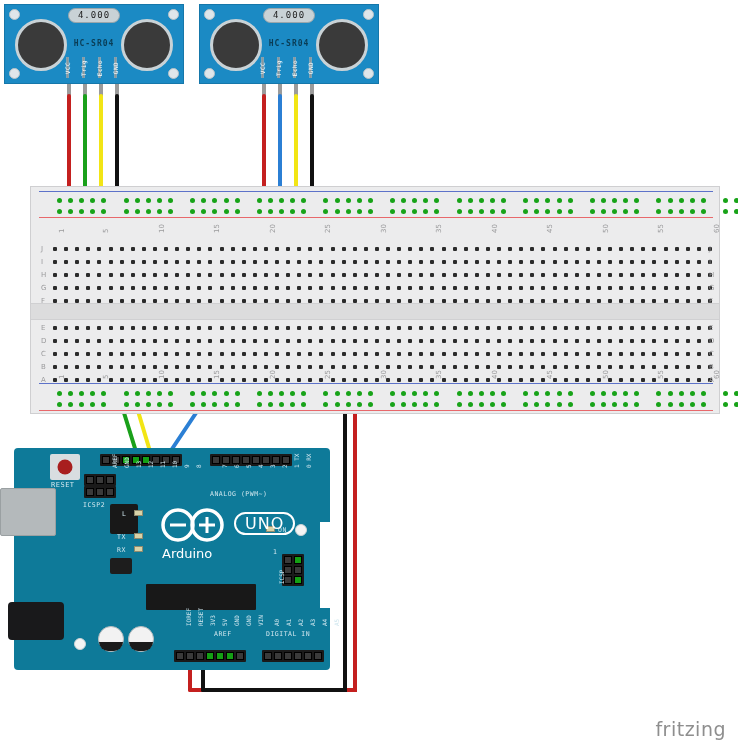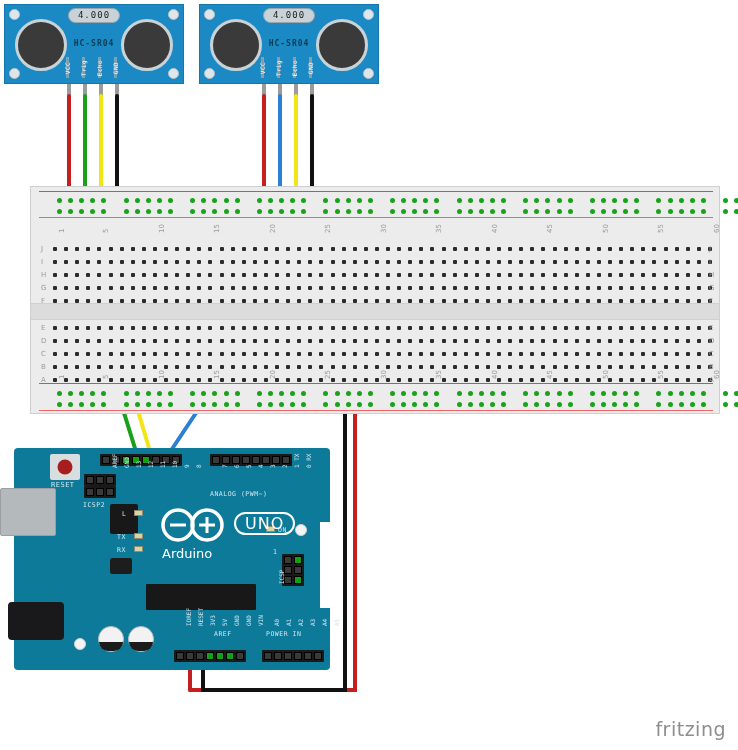--- a/index.html
+++ b/index.html
@@ -1274,17 +1274,17 @@
         <span class="sock"></span>
       </div>
     <div id="ana-labels">
         <div class="hdr-label" style="left: 259px; top: 178px;">A0</div>
         <div class="hdr-label" style="left: 271px; top: 178px;">A1</div>
         <div class="hdr-label" style="left: 283px; top: 178px;">A2</div>
         <div class="hdr-label" style="left: 295px; top: 178px;">A3</div>
         <div class="hdr-label" style="left: 307px; top: 178px;">A4</div>
         <div class="hdr-label" style="left: 319px; top: 178px;">A5</div>
       </div>
-    <div class="plain-label" style="left:252px; top:182px;">POWER IN</div>
+    <div class="plain-label" style="left:252px; top:182px;">DIGITAL IN</div>
   </div>
 
   <div id="fritzing">fritzing</div>
 </div>
 
 </body></html>

